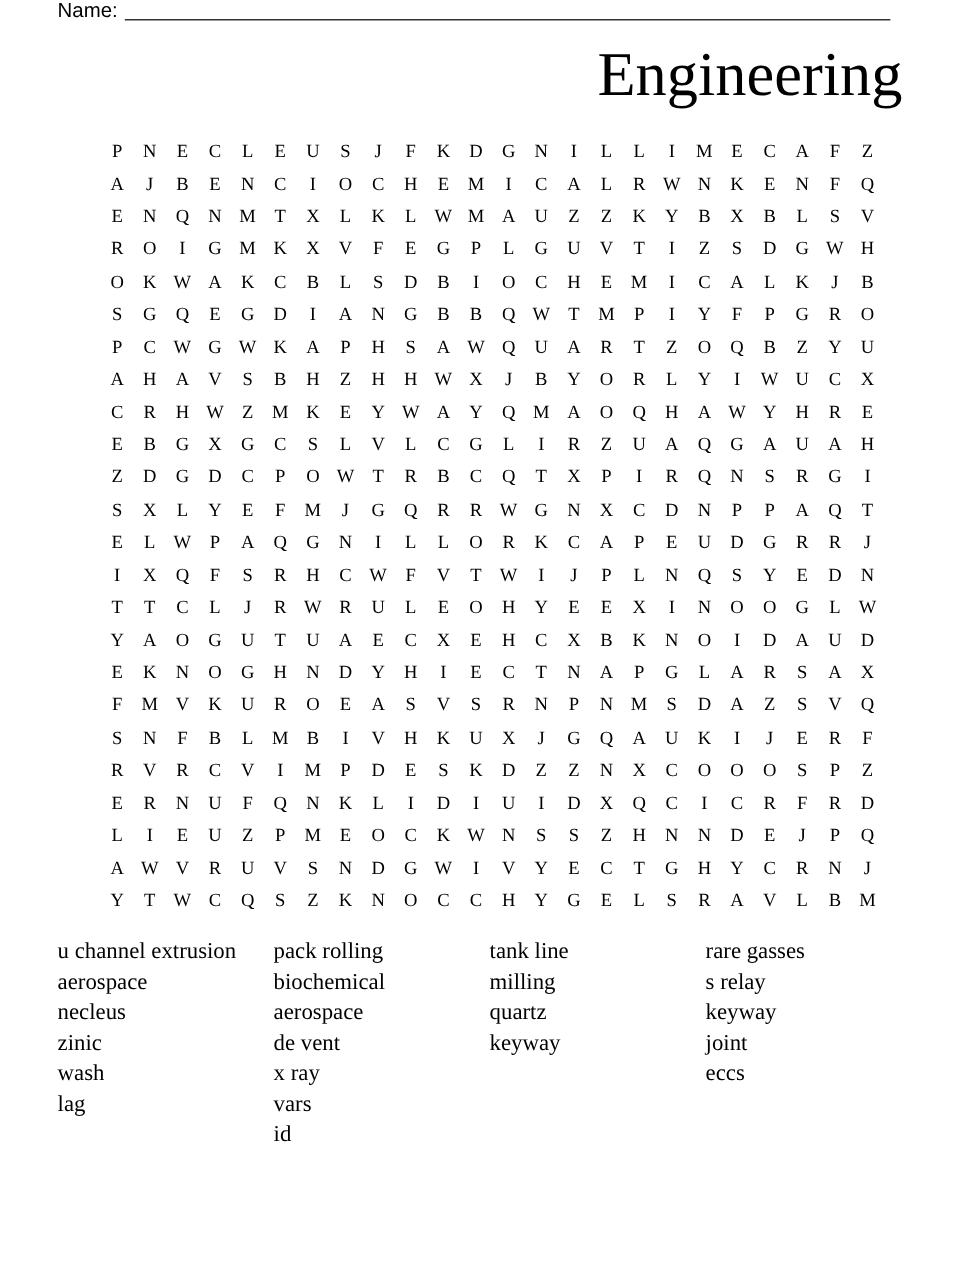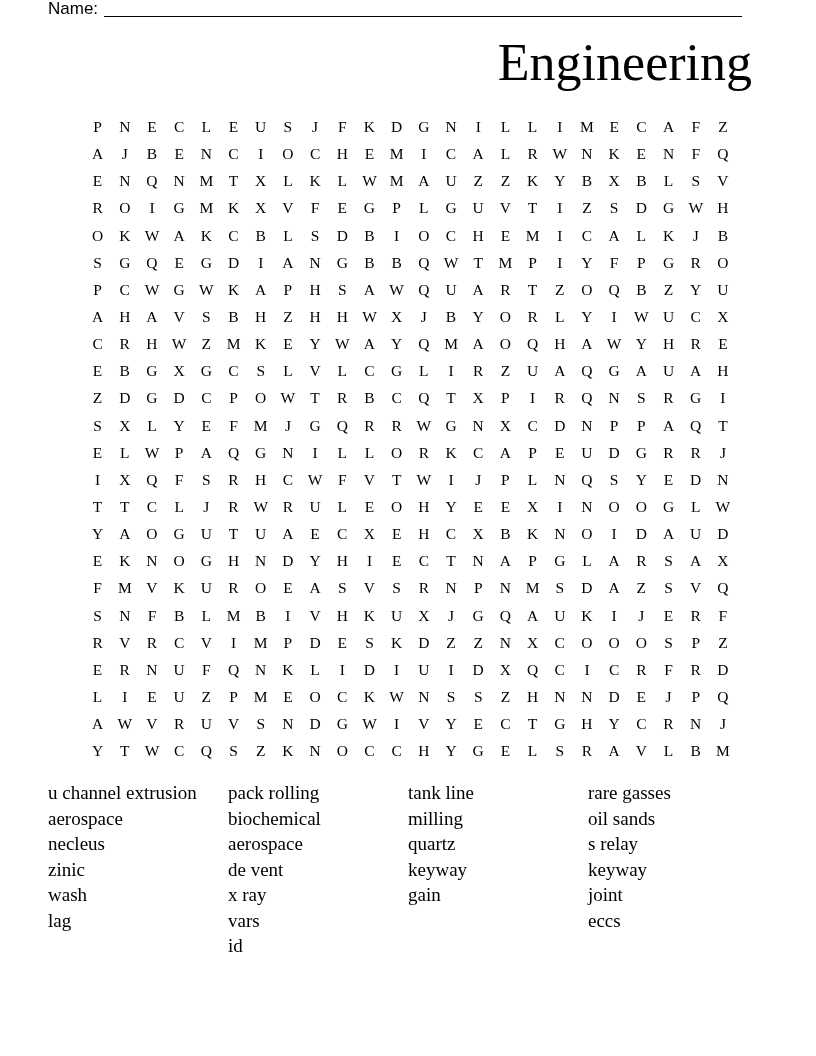--- a/index.html
+++ b/index.html
@@ -634,23 +634,21 @@
       <span class="word">de vent</span>
       <span class="word">x ray</span>
       <span class="word">vars</span>
       <span class="word">id</span>
     </div>
     <div class="word-col">
       <span class="word">tank line</span>
       <span class="word">milling</span>
       <span class="word">quartz</span>
       <span class="word">keyway</span>
-      <span class="word">gain</span>
     </div>
     <div class="word-col">
       <span class="word">rare gasses</span>
-      <span class="word">oil sands</span>
       <span class="word">s relay</span>
       <span class="word">keyway</span>
       <span class="word">joint</span>
       <span class="word">eccs</span>
     </div>
   </div>
 
 </body></html>

